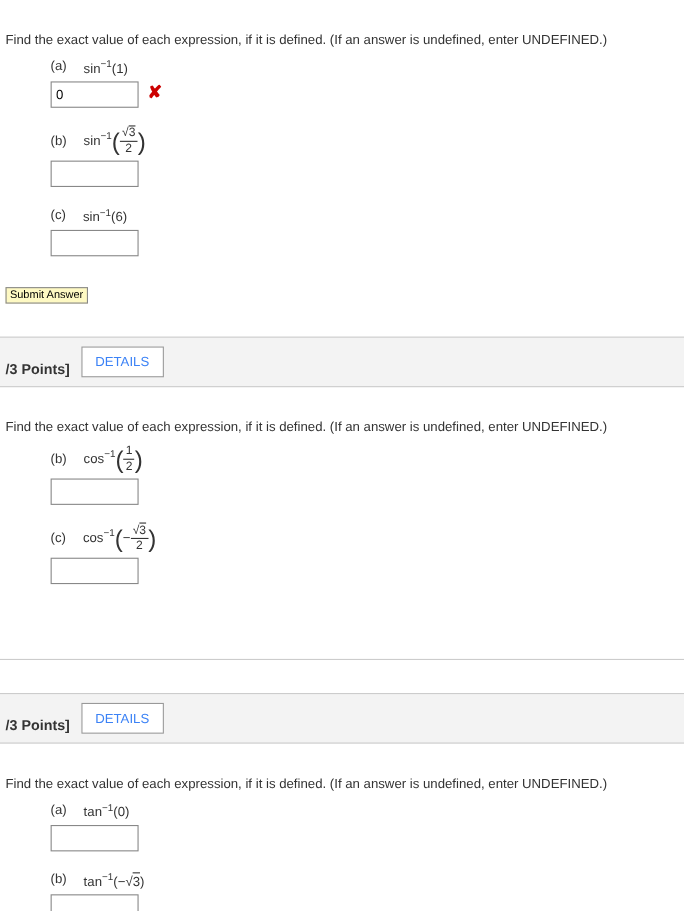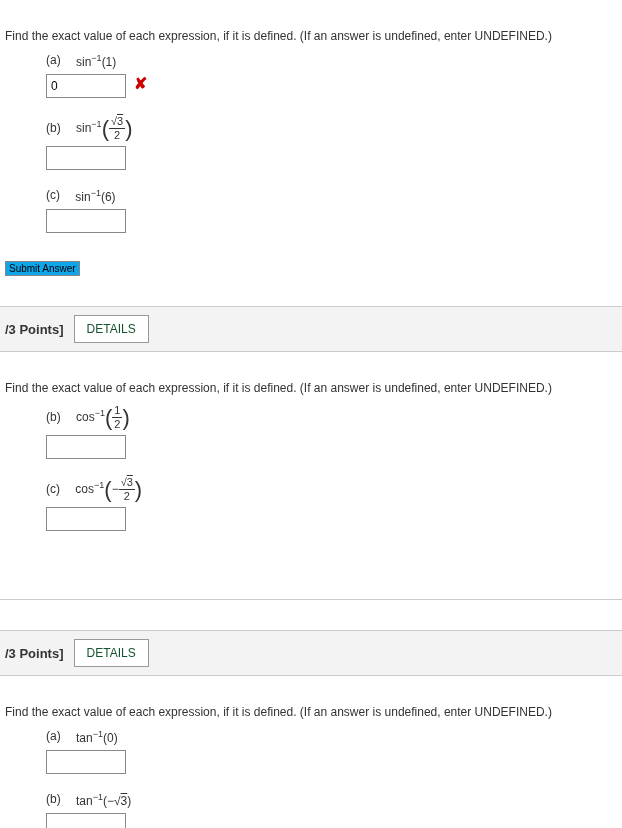--- a/index.html
+++ b/index.html
@@ -43,42 +43,42 @@
       font-weight: bold;
       font-size: 16px;
       margin-left: 8px;
       vertical-align: middle;
     }
     .submit-btn {
       margin: 10px 5px 10px 5px;
       font-size: 10px;
       padding: 1px 3px;
       border: 1px solid #888;
-      background: #0ea5e9;
+      background: #fef9c3;
       cursor: pointer;
     }
     .header-row {
       background: #f3f3f3;
       border-top: 1px solid #ccc;
       border-bottom: 1px solid #ccc;
       padding: 8px 5px;
       display: flex;
-      align-items: center;
+      align-items: flex-end;
       gap: 10px;
     }
     .points {
       font-weight: bold;
       font-size: 13px;
     }
     .details-btn {
       border: 1px solid #999;
       background: #fff;
       padding: 6px 12px;
       font-size: 12px;
-      color: #14532d;
+      color: #3b82f6;
       cursor: pointer;
     }
     hr.sep {
       border: none;
       border-top: 1px solid #ccc;
       margin: 30px 0 30px 0;
     }
     .inline-input-row {
       display: flex;
       align-items: center;

